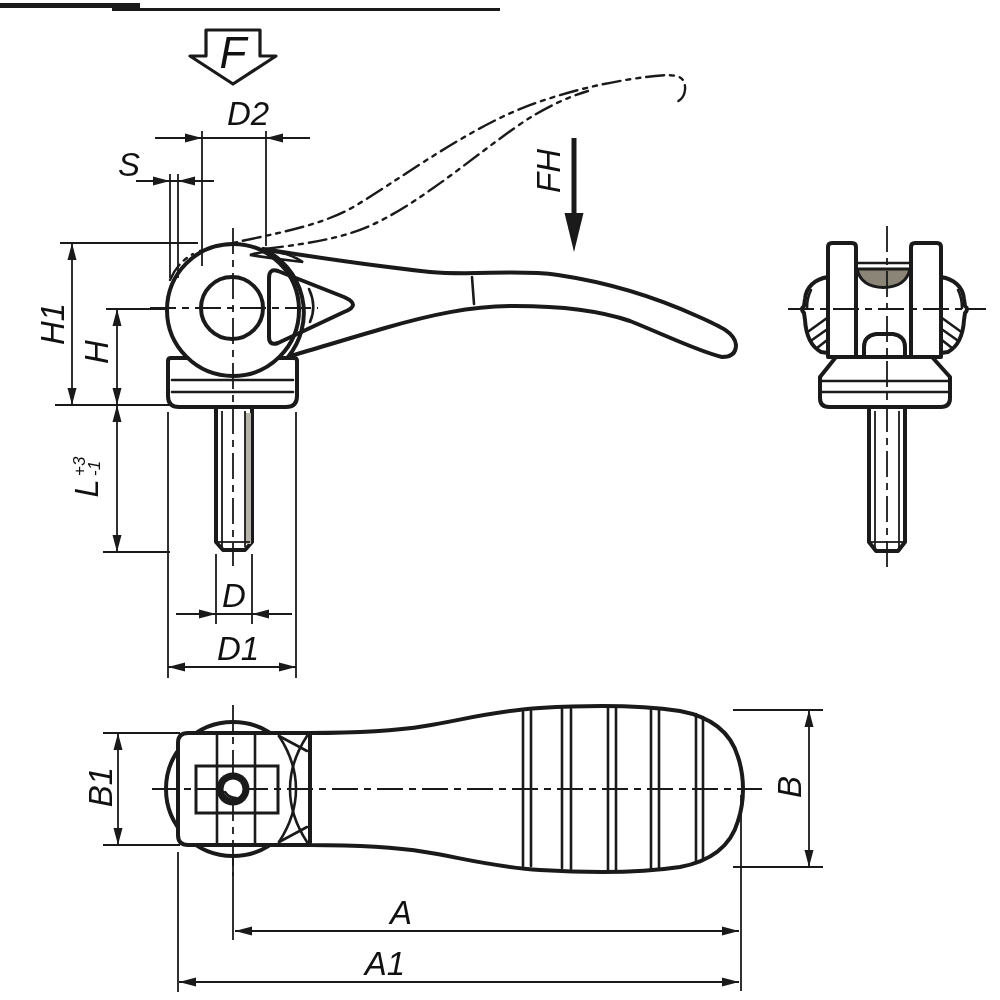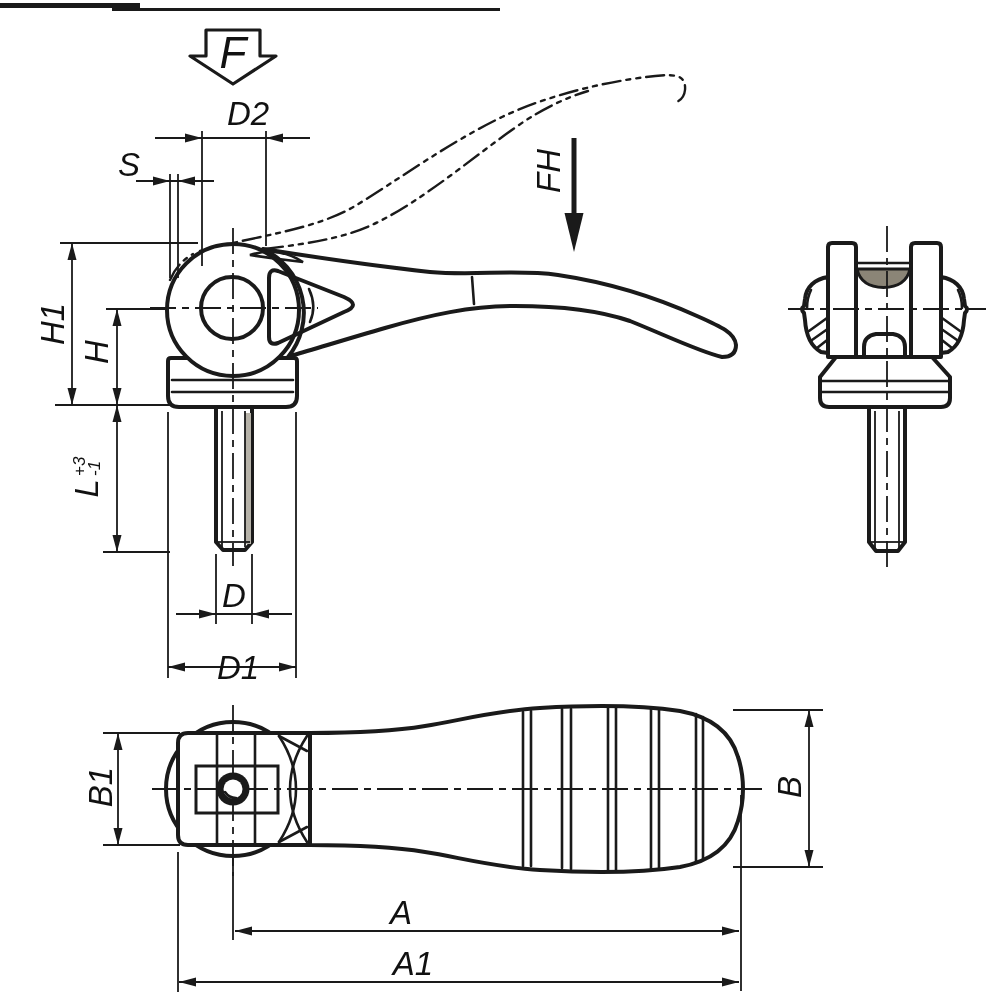--- a/index.html
+++ b/index.html
@@ -278,19 +278,19 @@
 <div class="dim-label big" style="left:233px;top:53px;">F</div>
 <div class="dim-label" style="left:248px;top:113px;">D2</div>
 <div class="dim-label" style="left:129px;top:164px;">S</div>
 <div class="dim-label rot" style="left:52px;top:324px;">H1</div>
 <div class="dim-label rot" style="left:96px;top:352px;">H</div>
 <div class="dim-label rot" style="left:87px;top:477px;"><span>L</span><span class="tol">
         <span>+3</span>
         <span>-1</span>
       </span></div>
 <div class="dim-label" style="left:234px;top:595px;">D</div>
-<div class="dim-label" style="left:238px;top:648px;margin-top:19px;">D1</div>
+<div class="dim-label" style="left:238px;top:648px;">D1</div>
 <div class="dim-label rot" style="left:548px;top:171px;">FH</div>
 <div class="dim-label rot" style="left:100px;top:787px;">B1</div>
 <div class="dim-label rot" style="left:789px;top:787px;">B</div>
 <div class="dim-label" style="left:401px;top:912px;">A</div>
-<div class="dim-label" style="left:385px;top:963px;margin-left:28px;">A1</div>
+<div class="dim-label" style="left:385px;top:963px;">A1</div>
 </div>
 
 </body></html>

